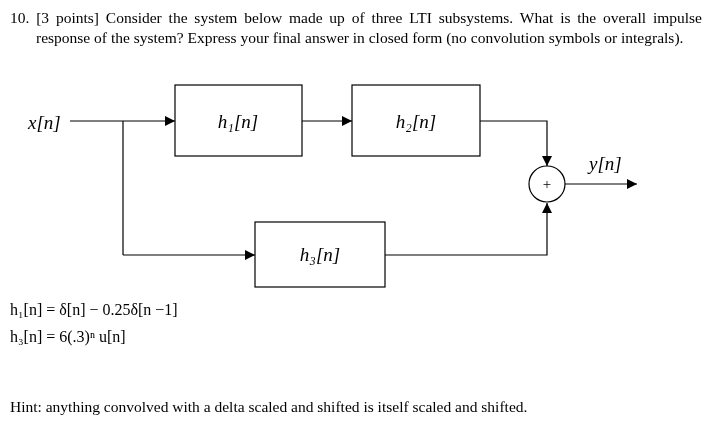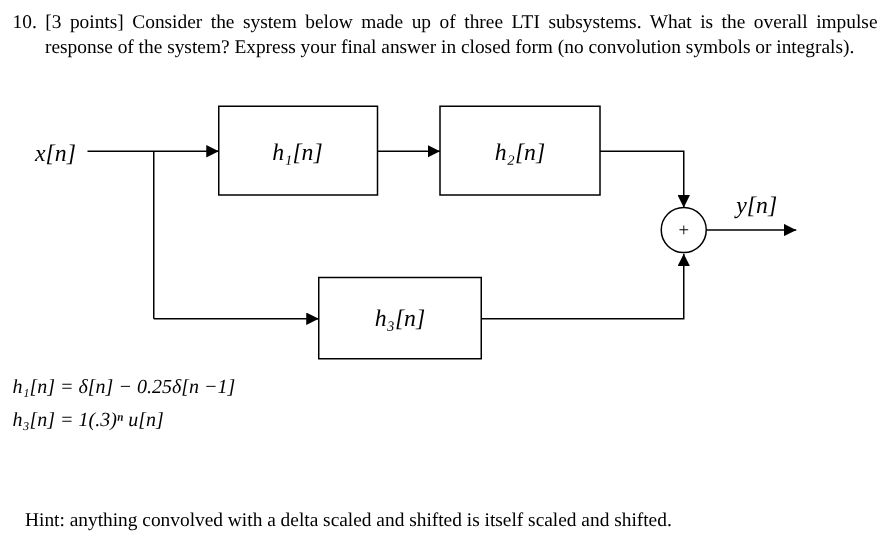--- a/index.html
+++ b/index.html
@@ -54,32 +54,31 @@
   .diagram-svg .box {
     stroke: #000000;
     stroke-width: 1.2;
     fill: #ffffff;
   }
   .equations {
     position: absolute;
     left: 10px;
     top: 296px;
     font-size: 16px;
-    font-style: italic;
   }
   .equation {
     line-height: 27px;
     height: 27px;
     white-space: nowrap;
   }
   .hint {
     position: absolute;
     left: 10px;
     top: 398px;
-    margin: 10px;
+    margin: 0;
     font-size: 15.5px;
     font-style: normal;
   }
 </style>
 </head>
 <body>
 
 <div class="page">
 
   <p class="problem">10. [3 points] Consider the system below made up of three LTI subsystems. What is the overall impulse response of the system? Express your final answer in closed form (no convolution symbols or integrals).</p>
@@ -108,18 +107,18 @@
     <text x="28" y="129" text-anchor="start">x[n]</text>
     <text x="238" y="128" text-anchor="middle">h₁[n]</text>
     <text x="416" y="128" text-anchor="middle">h₂[n]</text>
     <text x="320" y="261" text-anchor="middle">h₃[n]</text>
     <text class="plus" x="547" y="189" text-anchor="middle">+</text>
     <text x="589" y="170" text-anchor="start">y[n]</text>
   </svg>
 
   <div class="equations">
     <div class="equation">h₁[n] = δ[n] − 0.25δ[n −1]</div>
-    <div class="equation">h₃[n] = 1(.3)ⁿ u[n]</div>
+    <div class="equation">h₃[n] = 6(.3)ⁿ u[n]</div>
   </div>
 
   <p class="hint">Hint: anything convolved with a delta scaled and shifted is itself scaled and shifted.</p>
 
 </div>
 
 </body></html>

